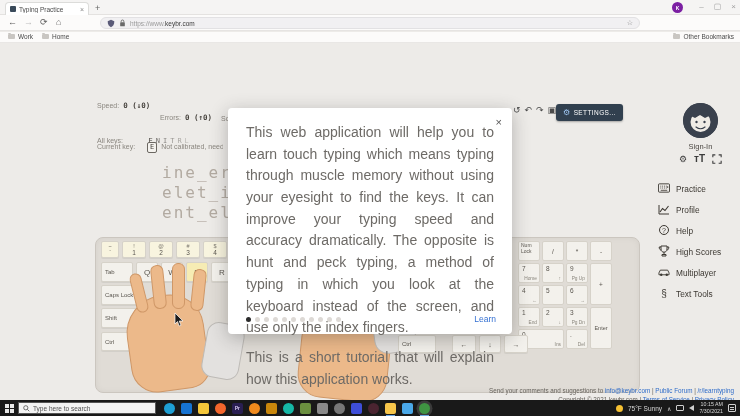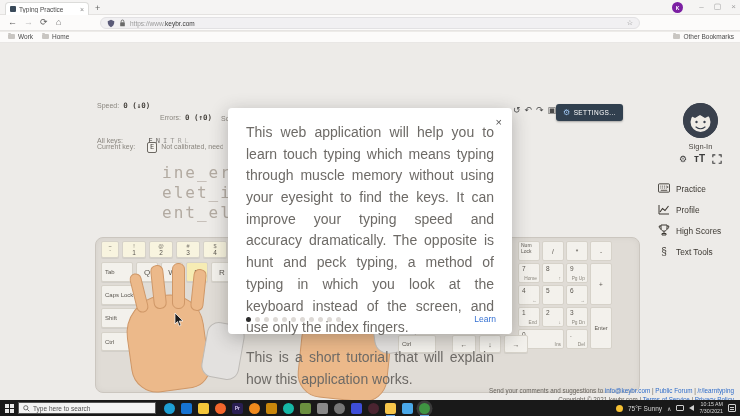--- a/index.html
+++ b/index.html
@@ -382,26 +382,42 @@
           <span class="mi-icon">
               <svg width="12" height="11" viewBox="0 0 12 11">
                 <path d="M1,1 V10 H11" stroke="#3c3832" fill="none"></path>
                 <path d="M2,8 L4.5,4.5 L7,6.5 L10.5,2" stroke="#3c3832" fill="none" stroke-width="1.1"></path>
               </svg>
             </span>
           <span>Profile</span>
         </div>
         <div class="menu-item">
           <span class="mi-icon">
+              <span class="help-circle">?</span>
+            </span>
+          <span>Help</span>
+        </div>
+        <div class="menu-item">
+          <span class="mi-icon">
               <svg width="12" height="12" viewBox="0 0 12 12">
                 <path d="M3,1 h6 v3 c0,2 -1.3,3.2 -3,3.2 S3,6 3,4 z" fill="none" stroke="#3c3832"></path>
                 <path d="M3,2 H1.2 c0,2 .8,3 1.8,3 M9,2 h1.8 c0,2 -.8,3 -1.8,3 M6,7.2 V9 M4,9.5 h4 V11 H4 z" fill="none" stroke="#3c3832"></path>
               </svg>
             </span>
           <span>High Scores</span>
+        </div>
+        <div class="menu-item">
+          <span class="mi-icon">
+              <svg width="13" height="10" viewBox="0 0 13 10">
+                <path d="M1,6 l1.5,-3 h8 L12,6 v2 H1 z" fill="none" stroke="#3c3832"></path>
+                <circle cx="3.5" cy="8" r="1.3" fill="#3c3832"></circle>
+                <circle cx="9.5" cy="8" r="1.3" fill="#3c3832"></circle>
+              </svg>
+            </span>
+          <span>Multiplayer</span>
         </div>
         <div class="menu-item">
           <span class="mi-icon" style="font-size:10px">§</span>
           <span>Text Tools</span>
         </div>
       </div>
     </div>
 
     <div class="footer">
       <div><span>Send your comments and suggestions to </span><span class="flink">info@keybr.com</span><span> | </span><span class="flink">Public Forum</span><span> | </span><span class="flink">/r/learntyping</span></div>

